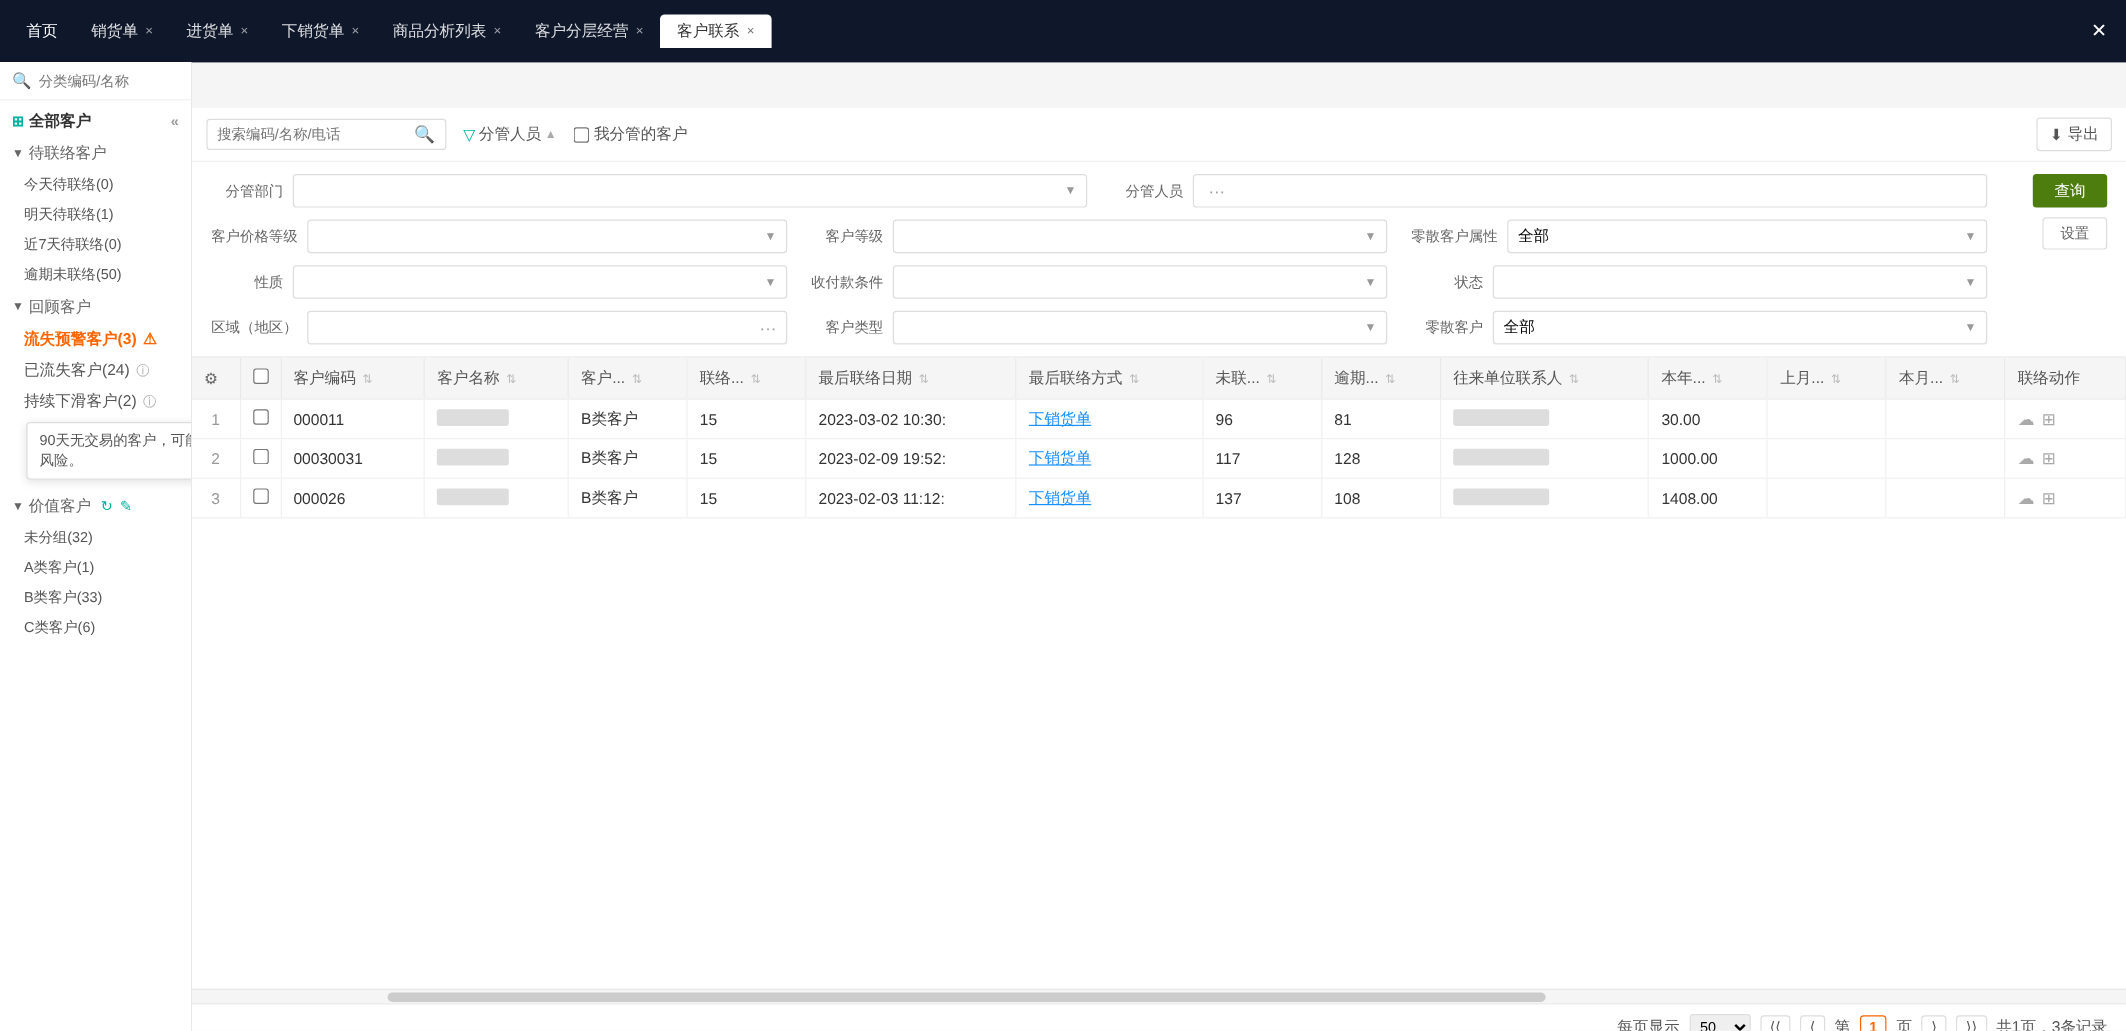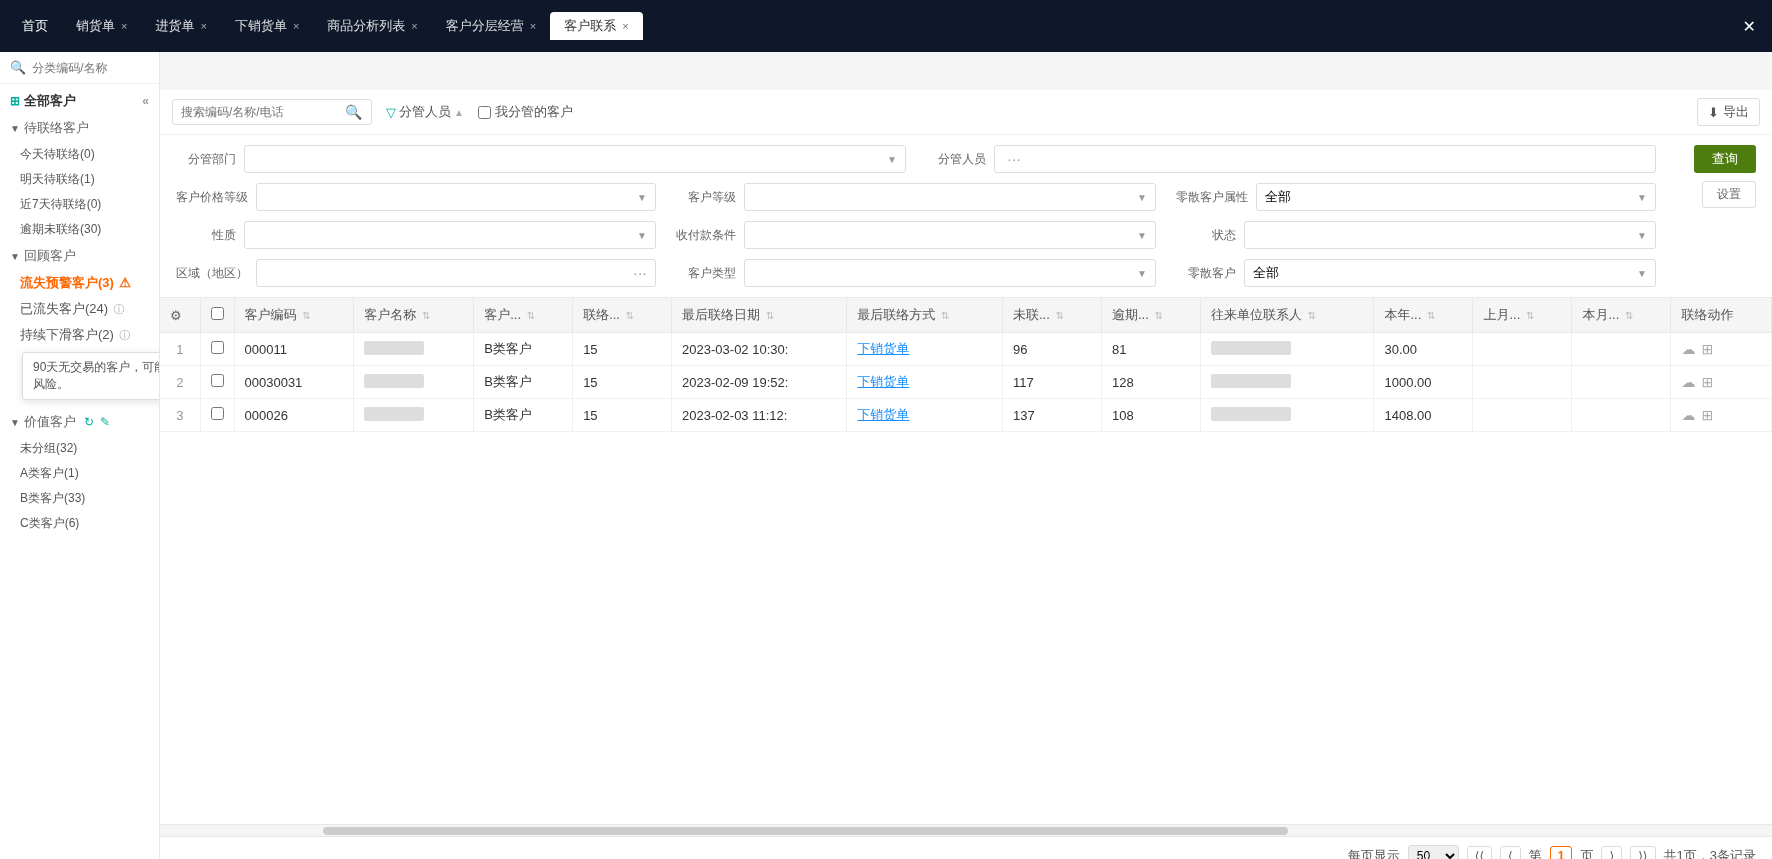--- a/index.html
+++ b/index.html
@@ -432,21 +432,21 @@
       <span class="sidebar-collapse">«</span>
     </div>
 
     <div class="sidebar-group-header">
       <span class="arrow">▼</span>
       <span>待联络客户</span>
     </div>
     <div class="sidebar-item">今天待联络(0)</div>
     <div class="sidebar-item">明天待联络(1)</div>
     <div class="sidebar-item">近7天待联络(0)</div>
-    <div class="sidebar-item">逾期未联络(30)</div>
+    <div class="sidebar-item">逾期未联络(50)</div>
 
     <div class="sidebar-group-header">
       <span class="arrow">▼</span>
       <span>回顾客户</span>
     </div>
     <div class="sidebar-item active">
       <span>流失预警客户(3)</span>
       <span style="color:#ff6600;margin-left:2px;">⚠</span>
     </div>
     <div class="sidebar-item">

